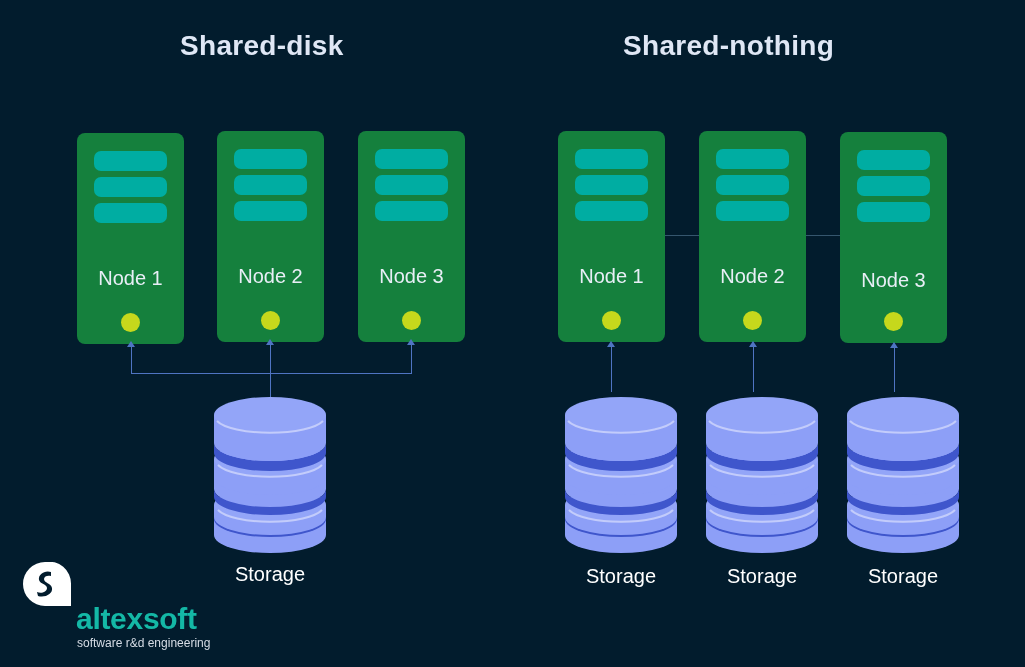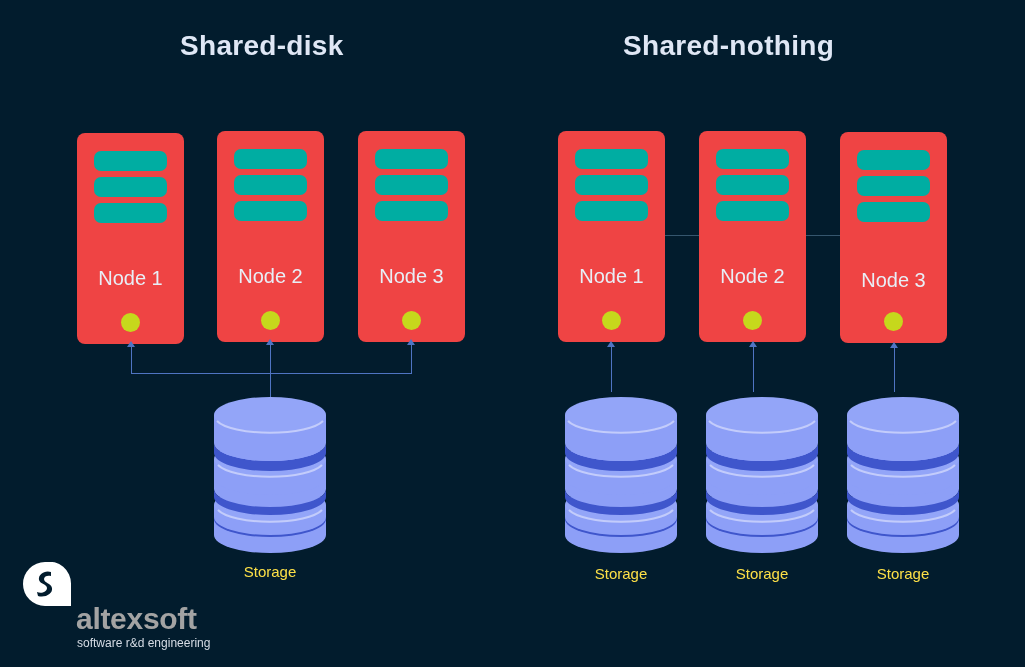--- a/index.html
+++ b/index.html
@@ -1,28 +1,28 @@
 <!DOCTYPE html>
 <html><head>
 <meta charset="utf-8">
 <style>
   html, body { margin:0; padding:0; }
   body { width:1025px; height:667px; background:#021c2d; position:relative; overflow:hidden; font-family:"Liberation Sans", sans-serif; }
   .title { position:absolute; top:30px; color:#dfe7f5; font-weight:bold; font-size:28px; letter-spacing:0.3px; }
-  .node { position:absolute; width:107px; height:211px; background:#ef4444; border-radius:8px; }
+  .node { position:absolute; width:107px; height:211px; background:#15803d; border-radius:8px; }
   .bar { position:absolute; left:17px; width:73px; height:20px; background:#00ada2; border-radius:7px; }
   .node-label { position:absolute; left:0; width:100%; top:134px; text-align:center; color:#e8eef6; font-size:20px; }
   .led { position:absolute; left:44px; top:180px; width:19px; height:19px; background:#c6d81c; border-radius:50%; }
   .line { position:absolute; background:#4f74c2; }
   .hline { position:absolute; height:1px; background:#35566e; }
   .arrowhead { position:absolute; width:0; height:0; border-left:4px solid transparent; border-right:4px solid transparent; border-bottom:6px solid #4f74c2; }
   .storage { position:absolute; width:112px; height:160px; }
-  .storage-label { position:absolute; width:140px; text-align:center; color:#fde047; font-size:15px; }
+  .storage-label { position:absolute; width:140px; text-align:center; color:#ffffff; font-size:20px; }
   .logo { position:absolute; left:23px; top:562px; }
-  .brand { position:absolute; left:76px; top:602px; color:#a3a3a3; font-size:30px; font-weight:bold; letter-spacing:-0.3px; }
+  .brand { position:absolute; left:76px; top:602px; color:#14b8a6; font-size:30px; font-weight:bold; letter-spacing:-0.3px; }
   .tagline { position:absolute; left:77px; top:636px; color:#d7dde6; font-size:12px; }
 </style>
 </head>
 <body>
 
 <svg width="0" height="0" style="position:absolute">
   <defs>
     <g id="db">
 
       <path d="M0,122 L0,138 A56,18 0 0 0 112,138 L112,122 Z" fill="#8d9ff7"></path>

